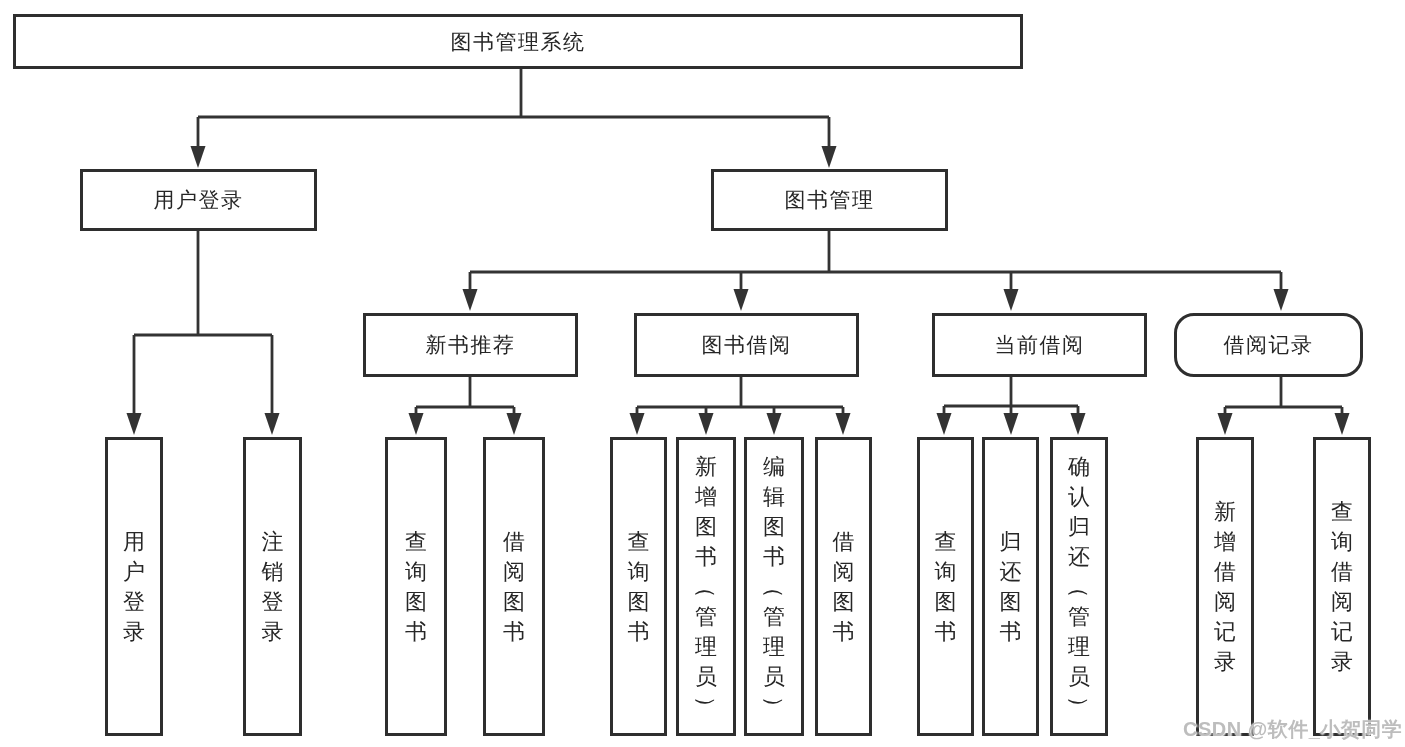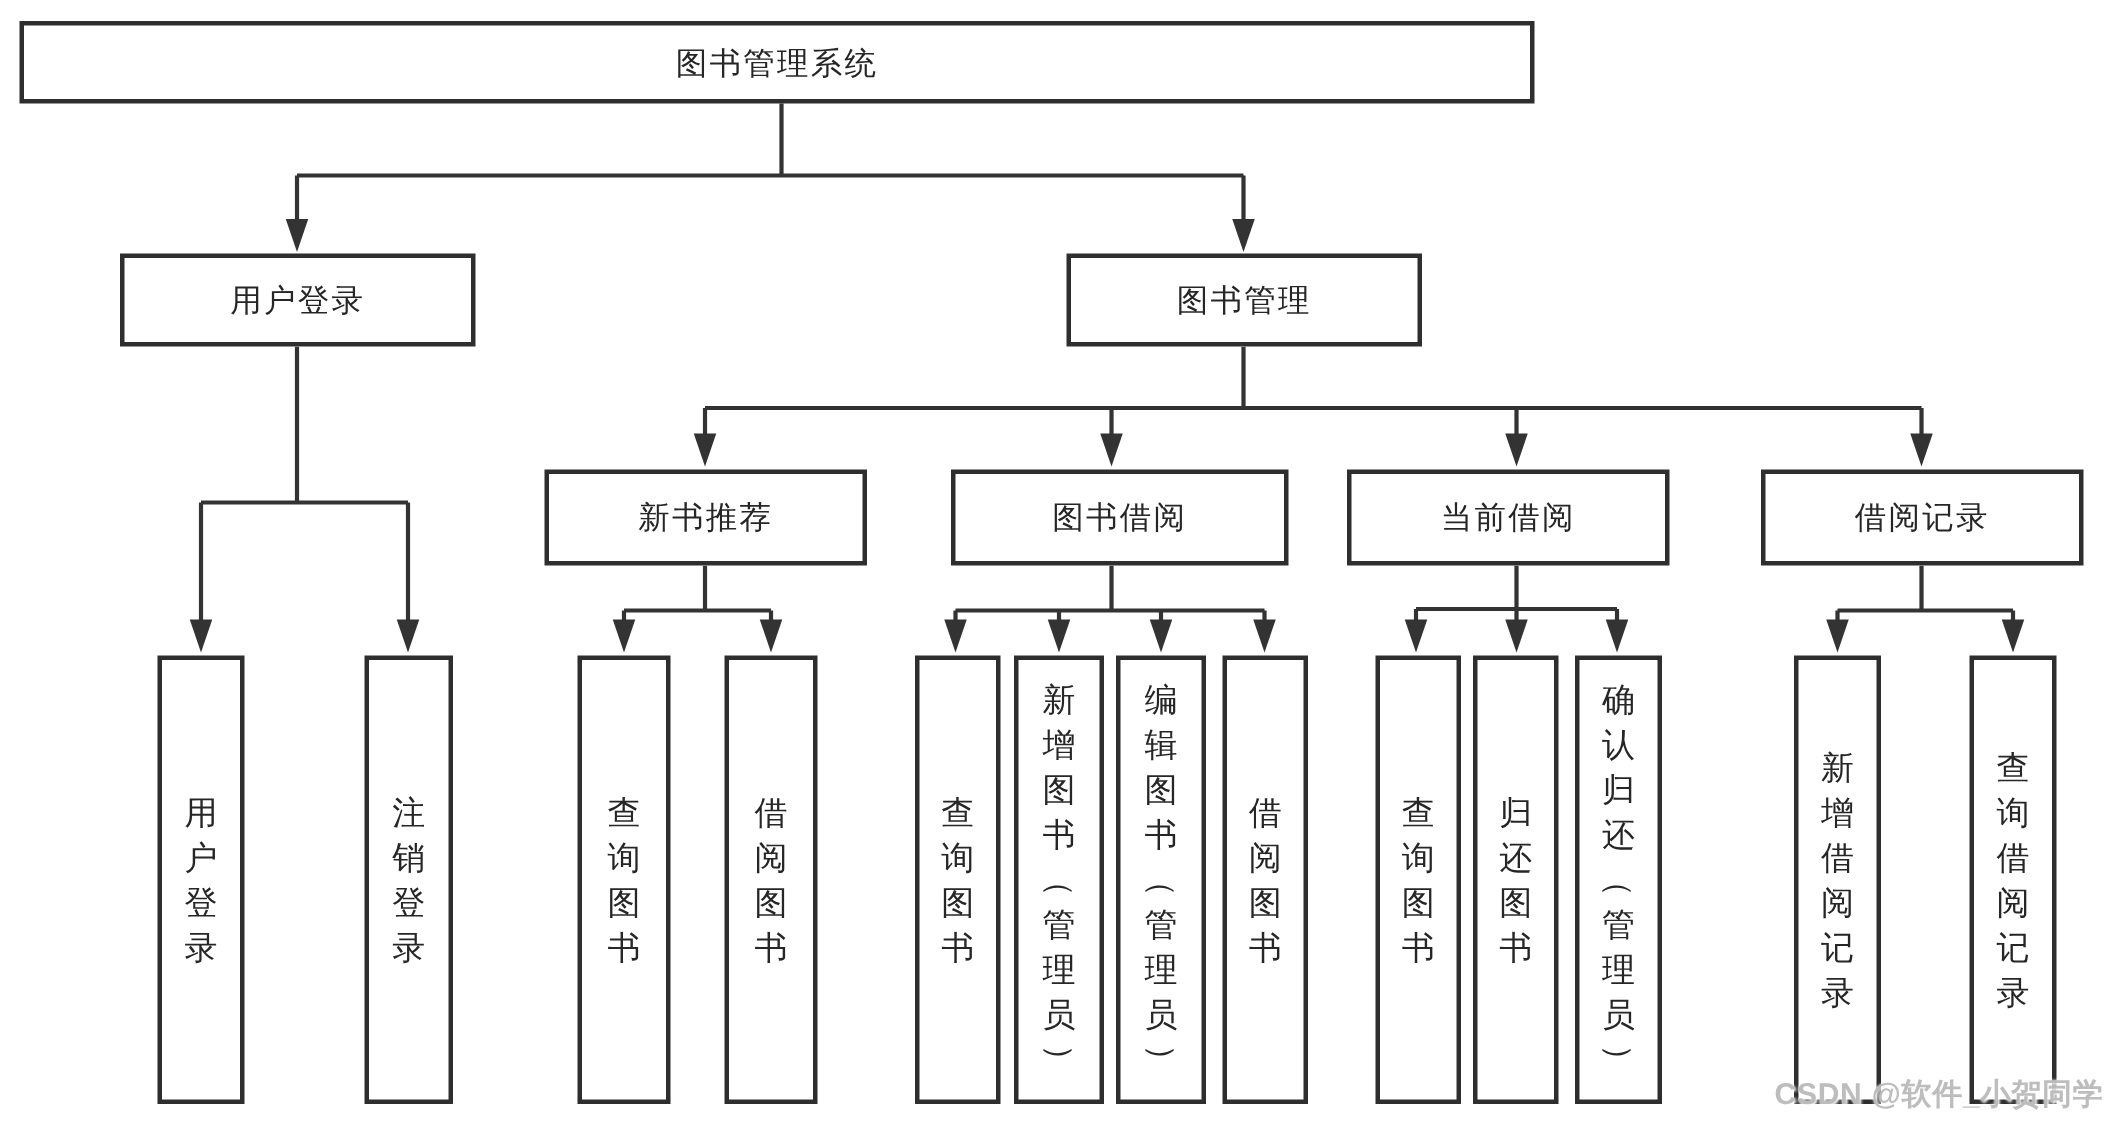--- a/index.html
+++ b/index.html
@@ -102,22 +102,22 @@
     </g>
   </svg>
 
   <div class="box" style="left:13px;top:14px;width:1010px;height:55px;">图书管理系统</div>
 
   <div class="box" style="left:80px;top:169px;width:237px;height:62px;">用户登录</div>
   <div class="box" style="left:711px;top:169px;width:237px;height:62px;">图书管理</div>
 
   <div class="box" style="left:363px;top:313px;width:215px;height:64px;">新书推荐</div>
   <div class="box" style="left:634px;top:313px;width:225px;height:64px;">图书借阅</div>
-  <div class="box" style="left:898px;top:313px;width:215px;height:64px;">当前借阅</div>
-  <div class="box" style="left:1174px;top:313px;width:215px;height:64px;">借阅记录</div>
+  <div class="box" style="left:932px;top:313px;width:215px;height:64px;">当前借阅</div>
+  <div class="box" style="left:1174px;top:313px;width:189px;height:64px;border-radius:20px;">借阅记录</div>
 
   <div class="vbox" style="left:105px;top:437px;width:58px;height:299px;">
       <span class="vchar">用</span>
       <span class="vchar">户</span>
       <span class="vchar">登</span>
       <span class="vchar">录</span>
     </div>
   <div class="vbox" style="left:243px;top:437px;width:59px;height:299px;">
       <span class="vchar">注</span>
       <span class="vchar">销</span>

